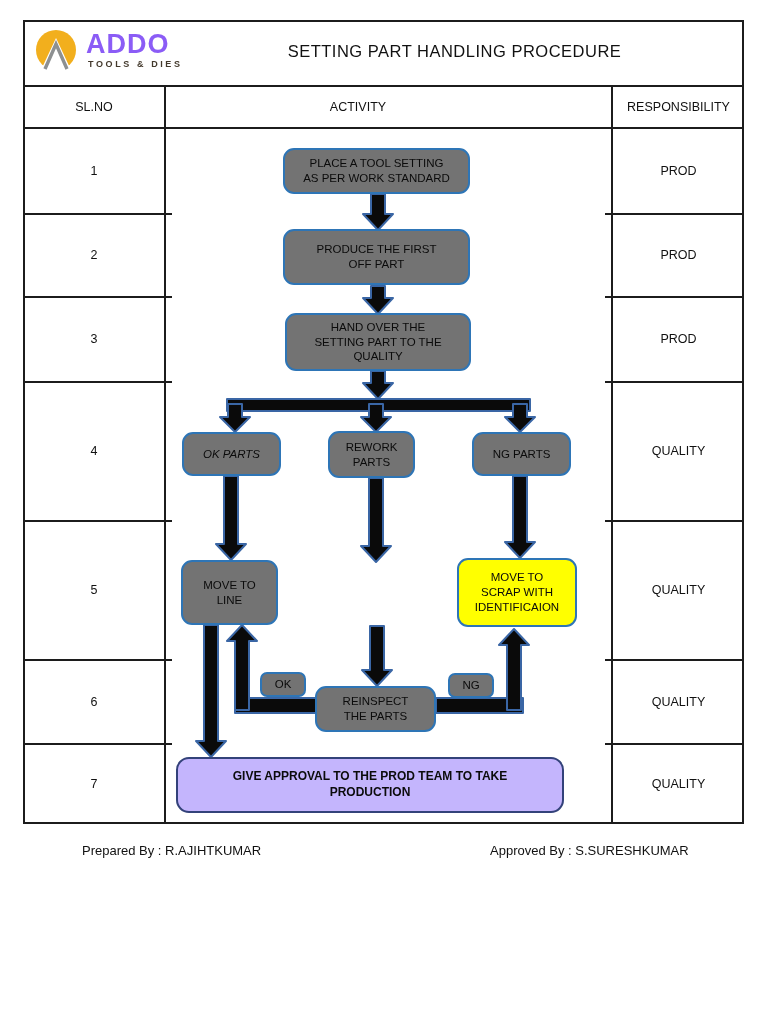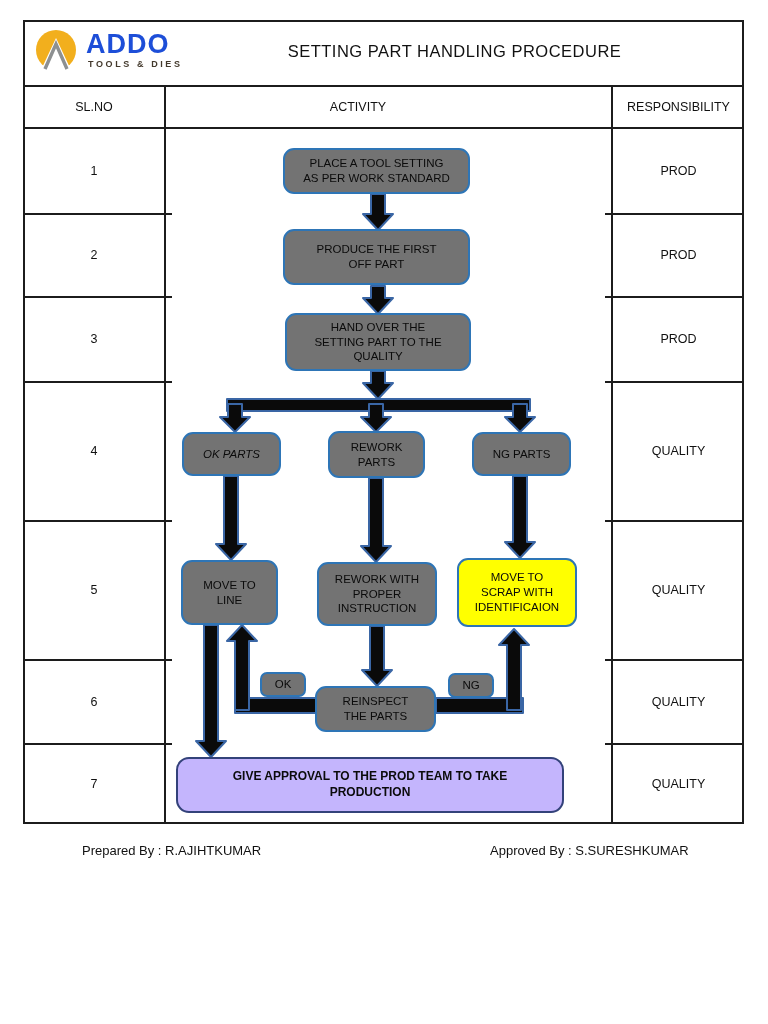--- a/index.html
+++ b/index.html
@@ -16,21 +16,21 @@
   .num  { font-size:12.5px; }
   .resp { font-size:12.5px; }
 
   .title { position:absolute; left:165px; top:42px; width:579px; text-align:center;
            font-size:16.5px; letter-spacing:0.5px; color:#111; }
 
   
   .logo-wrap { position:absolute; left:34px; top:29px; width:150px; height:50px; }
   .logo-mark { position:absolute; left:0; top:0; }
   .brand { position:absolute; left:52px; top:0px; font-size:27px; font-weight:bold;
-           color:#1d4ed8; letter-spacing:1px; }
+           color:#8b5cf6; letter-spacing:1px; }
   .brand-sub { position:absolute; left:54px; top:30px; font-size:9px; letter-spacing:2.6px;
            color:#43392c; font-weight:bold; }
 
   
   .fc-box { position:absolute; box-sizing:border-box; background:#737373;
             border:2px solid #2E75B6; border-radius:11px;
             display:flex; align-items:center; justify-content:center;
             text-align:center; font-size:11.5px; line-height:1.3; color:#0b0b0b;
             white-space:pre-line; }
   .fc-label { border-radius:7px; font-size:11.5px; }
@@ -121,29 +121,26 @@
 
   <div class="fc-box" style="left:283px; top:148px; width:187px; height:46px;">PLACE A TOOL SETTING
 AS PER WORK STANDARD</div>
   <div class="fc-box" style="left:283px; top:229px; width:187px; height:56px;">PRODUCE THE FIRST
 OFF PART</div>
   <div class="fc-box" style="left:285px; top:313px; width:186px; height:58px;">HAND OVER THE
 SETTING PART TO THE
 QUALITY</div>
 
   <div class="fc-box" style="left:182px; top:432px; width:99px; height:44px;font-style:italic;">OK PARTS</div>
-  <div class="fc-box" style="left:328px; top:431px; width:97px; height:47px;">REWORK
+  <div class="fc-box" style="left:328px; top:431px; width:87px; height:47px;">REWORK
 PARTS</div>
   <div class="fc-box" style="left:472px; top:432px; width:99px; height:44px;">NG PARTS</div>
 
   <div class="fc-box" style="left:181px; top:560px; width:97px; height:65px;">MOVE TO
 LINE</div>
-  <div class="fc-box" style="left:317px; top:562px; width:120px; height:64px;">REWORK WITH
-PROPER
-INSTRUCTION</div>
   <div class="fc-box fc-yellow" style="left:457px; top:558px; width:120px; height:69px;">MOVE TO
 SCRAP WITH
 IDENTIFICAION</div>
 
   <div class="fc-box fc-label" style="left:260px; top:672px; width:46px; height:25px;">OK</div>
   <div class="fc-box fc-label" style="left:448px; top:673px; width:46px; height:25px;">NG</div>
   <div class="fc-box" style="left:315px; top:686px; width:121px; height:46px;">REINSPECT
 THE PARTS</div>
 
   <div class="fc-box fc-green" style="left:176px; top:757px; width:388px; height:56px;">GIVE APPROVAL TO THE PROD TEAM TO TAKE

